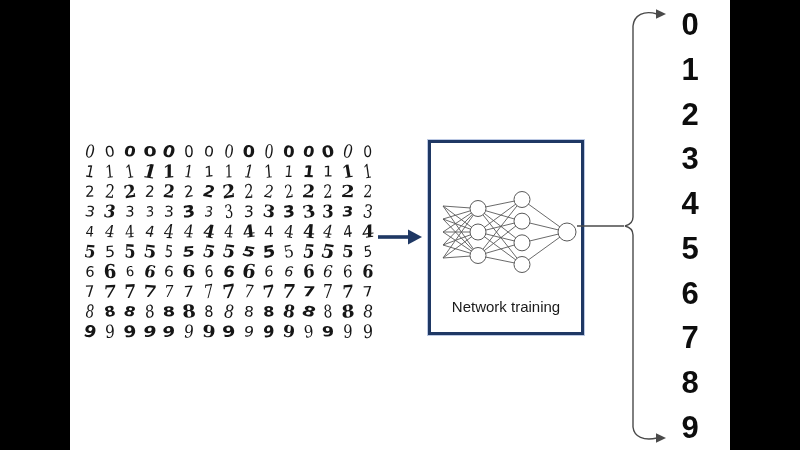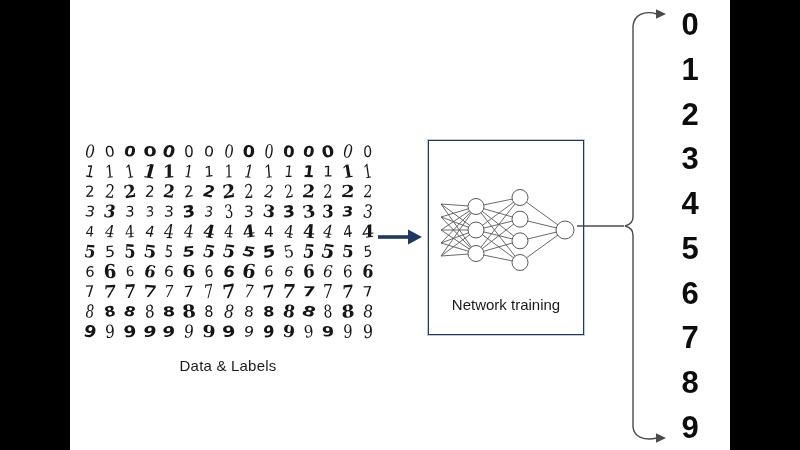--- a/index.html
+++ b/index.html
@@ -25,21 +25,21 @@
   .caption{
     position:absolute;left:58px;top:357px;width:200px;text-align:center;
     font-size:15px;color:#1c1c1c;letter-spacing:.2px;
   }
 
   .flow-arrow{position:absolute;left:308px;top:229px;width:44px;height:16px;}
 
   
   .net-box{
     position:absolute;left:358px;top:140px;width:156px;height:195px;
-    box-sizing:border-box;border:1px solid #000000;background:#ffffff;
+    box-sizing:border-box;border:3px solid #000000;background:#ffffff;
     box-shadow:0 0 0 1px #bcc9e4;
   }
   .net-svg{position:absolute;left:4px;top:42px;width:145px;height:105px;}
   .net-label{
     position:absolute;left:0;top:155px;width:100%;text-align:center;
     font-size:15px;color:#1a1a1a;
   }
 
   
   .bracket{position:absolute;left:500px;top:4px;width:100px;height:442px;}
@@ -205,21 +205,20 @@
       <span class="mnist-cell" style="transform: rotate(-3.4deg) scale(1.19, 0.95) skewX(1.6deg); font-weight: 700; font-family: &quot;DejaVu Sans&quot;, sans-serif;">9</span>
       <span class="mnist-cell" style="transform: rotate(0.6deg) scale(0.99, 0.9) skewX(-6.3deg); font-weight: 400; font-family: &quot;DejaVu Sans&quot;, sans-serif;">9</span>
       <span class="mnist-cell" style="transform: rotate(-7.5deg) scale(1.03, 0.98) skewX(-6.1deg); font-weight: 700; font-family: &quot;DejaVu Sans&quot;, sans-serif;">9</span>
       <span class="mnist-cell" style="transform: rotate(7.7deg) scale(1.1, 1.03) skewX(1.2deg); font-weight: 700; font-family: &quot;DejaVu Serif&quot;, serif;">9</span>
       <span class="mnist-cell" style="transform: rotate(-9.7deg) scale(0.94, 1.04) skewX(-2.7deg); font-weight: 400; font-family: &quot;DejaVu Serif&quot;, serif;">9</span>
       <span class="mnist-cell" style="transform: rotate(0.9deg) scale(1.11, 0.88) skewX(2.2deg); font-weight: 700; font-family: &quot;DejaVu Sans&quot;, sans-serif;">9</span>
       <span class="mnist-cell" style="transform: rotate(-0.5deg) scale(0.92, 1.14) skewX(-0.1deg); font-weight: 400; font-family: &quot;DejaVu Serif&quot;, serif;">9</span>
       <span class="mnist-cell" style="transform: rotate(-3.9deg) scale(0.99, 1.16) skewX(-2deg); font-weight: 400; font-family: &quot;DejaVu Serif&quot;, serif;">9</span>
     </div>
 
-  <div class="caption">Data &amp; Labels</div>
 
   <svg class="flow-arrow" viewBox="0 0 44 16">
     <rect x="0" y="6.2" width="31" height="3.6" fill="#1f3864"></rect>
     <polygon points="30,0.5 44,8 30,15.5" fill="#1f3864"></polygon>
   </svg>
 
   <div class="net-box" id="net-box" style="border-color: rgb(31, 56, 100);">
     <svg class="net-svg" id="network-svg" viewBox="0 0 145 105">
         <line x1="8" y1="21" x2="43" y2="23.5" stroke="#595959" stroke-width="0.9"></line>
         <line x1="8" y1="21" x2="43" y2="47" stroke="#595959" stroke-width="0.9"></line>

